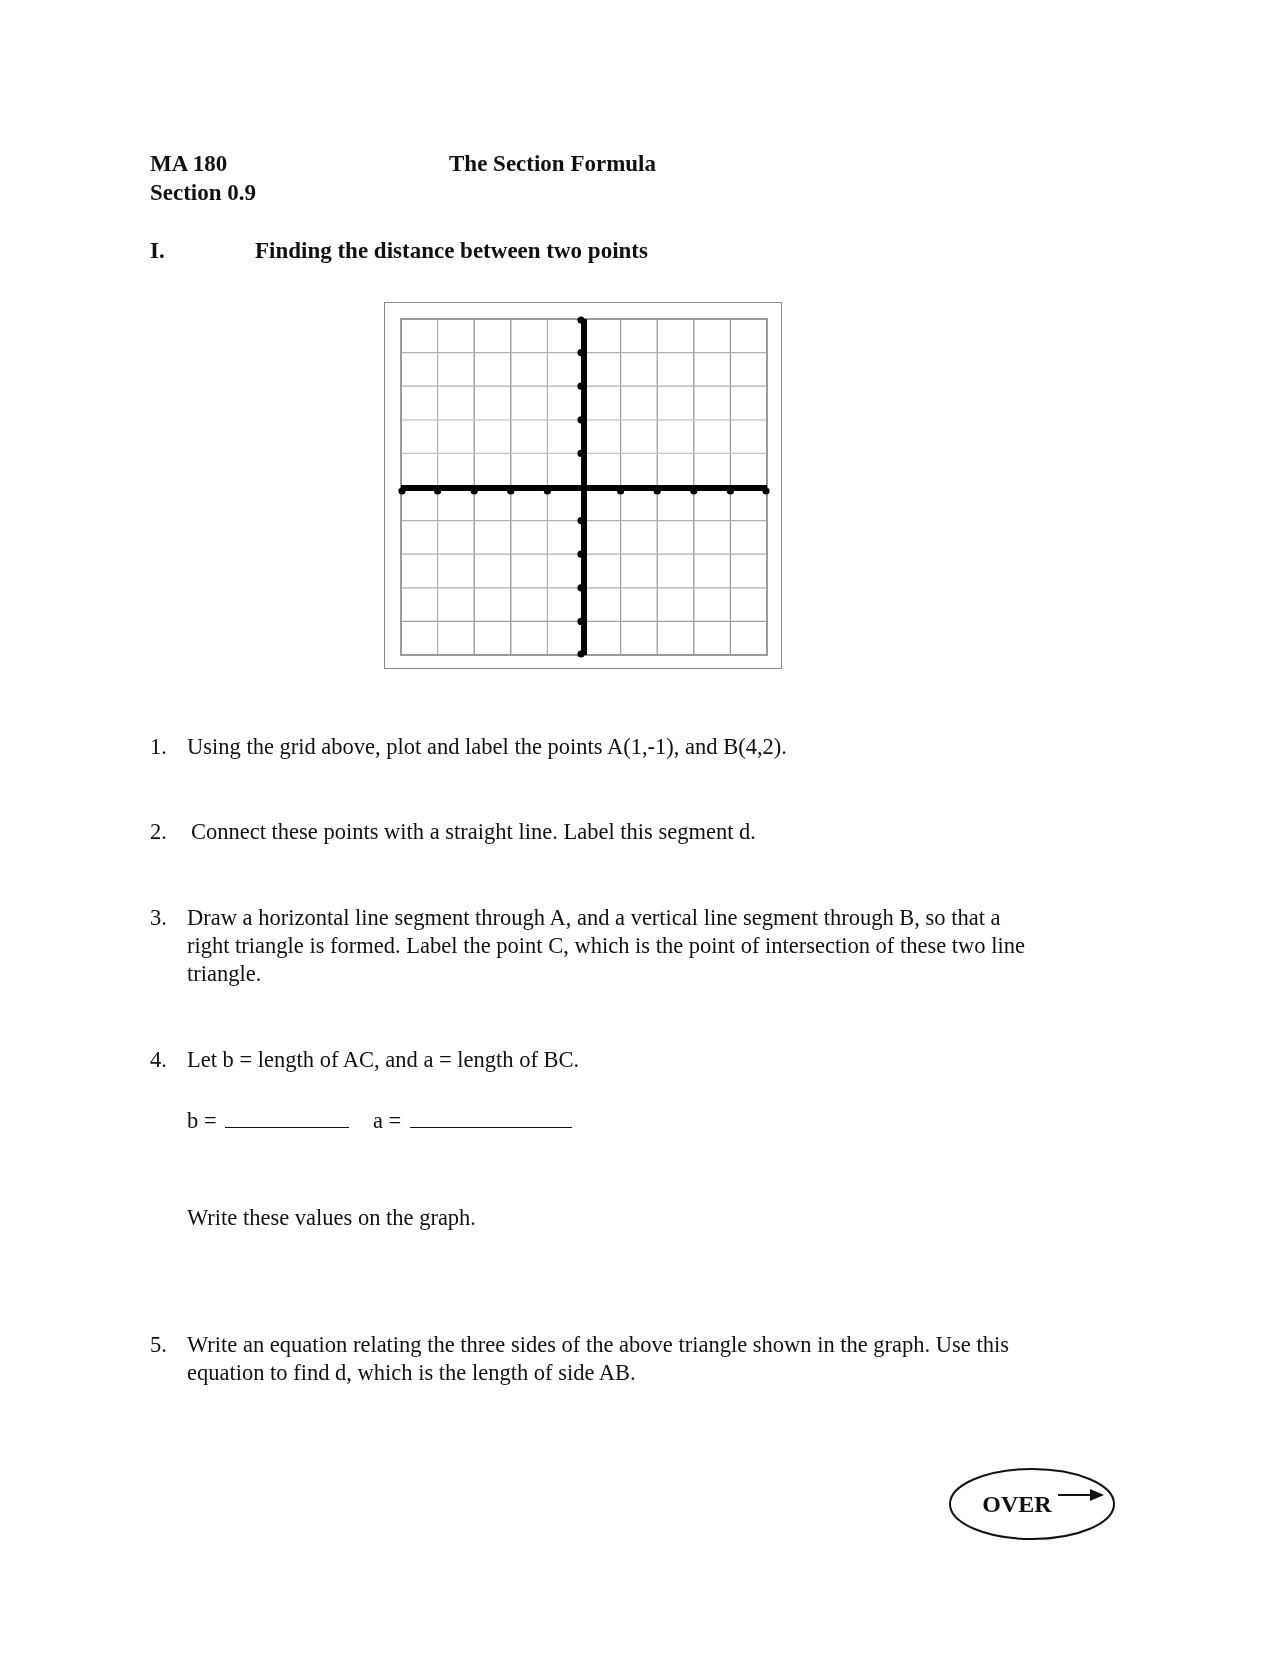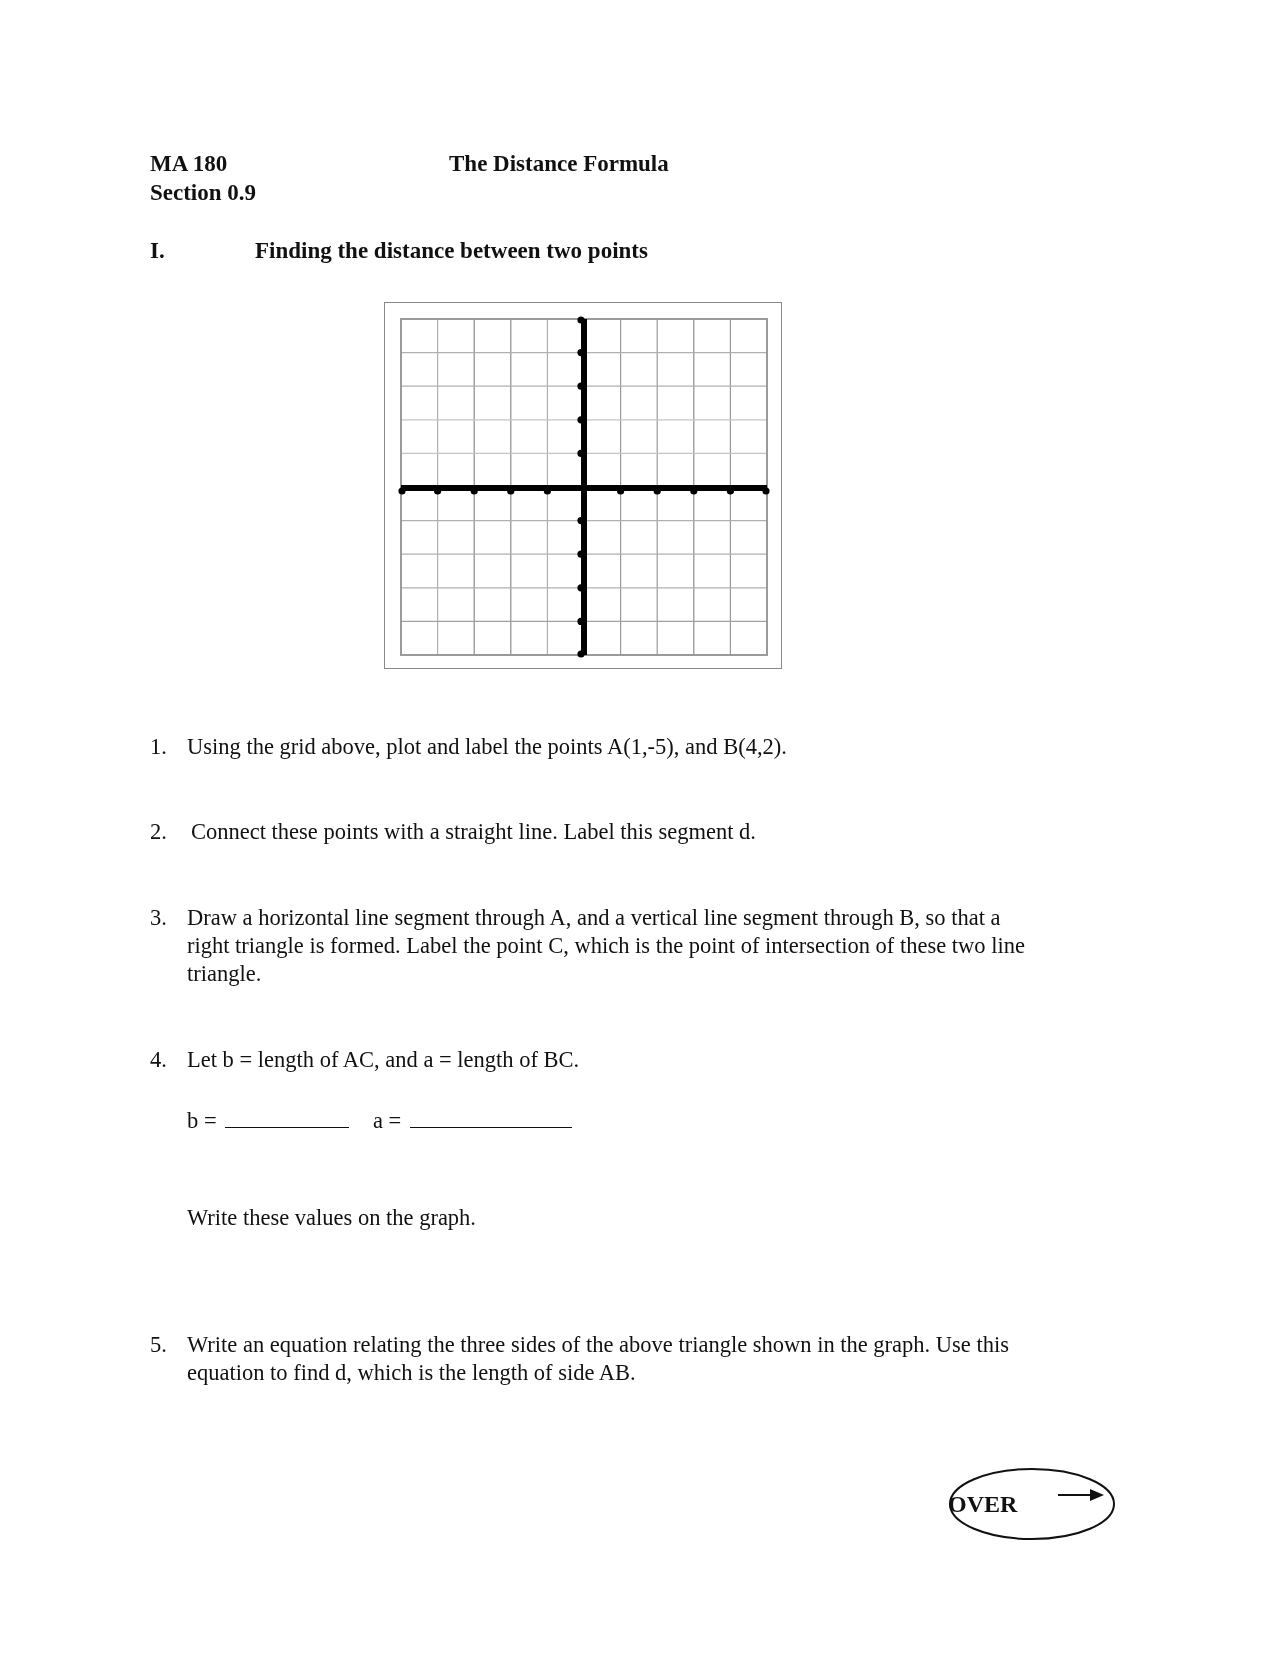--- a/index.html
+++ b/index.html
@@ -8,29 +8,29 @@
   .abs { position:absolute; white-space:nowrap; }
   .bold { font-weight:bold; }
   .hdr { font-size:23px; line-height:28px; }
   .txt { font-size:22.5px; line-height:28px; }
   .num { position:absolute; font-size:22.5px; line-height:28px; }
   .graph { position:absolute; left:384px; top:302px; width:398px; height:367px;
            border:1.5px solid #8a8a8a; box-sizing:border-box; background:#fff; }
   .graph svg { position:absolute; left:0; top:0; }
   .over { position:absolute; left:948px; top:1467px; width:168px; height:74px; }
   .over-label { position:absolute; left:0; top:0; width:100%; height:100%;
-                display:flex; align-items:center; justify-content:flex-start;
+                display:flex; align-items:center; justify-content:center;
                 font-weight:bold; font-size:24px; padding-right:30px; box-sizing:border-box; }
   .blank { display:inline-block; border-bottom:1.5px solid #111; height:22px; vertical-align:baseline; }
 </style>
 </head>
 <body>
 
 <div class="abs hdr bold" style="left:150px; top:150px;">MA 180</div>
-<div class="abs hdr bold" style="left:449px; top:150px;">The Distance Formula</div>
+<div class="abs hdr bold" style="left:449px; top:150px;">The Section Formula</div>
 <div class="abs hdr bold" style="left:150px; top:179px;">Section 0.9</div>
 
 <div class="abs hdr bold" style="left:150px; top:237px;">I.</div>
 <div class="abs hdr bold" style="left:224px; top:237px;margin-left:31px;">Finding the distance between two points</div>
 
 <div class="graph">
   <svg width="398" height="367" viewBox="0 0 398 367">
 
     <g stroke="#b0b0b0" stroke-width="1.2">
       <line x1="52.6" y1="16" x2="52.6" y2="352"></line>
@@ -75,21 +75,21 @@
       <circle cx="196" cy="217.6" r="3.6"></circle>
       <circle cx="196" cy="251.2" r="3.6"></circle>
       <circle cx="196" cy="284.8" r="3.6"></circle>
       <circle cx="196" cy="318.4" r="3.6"></circle>
       <circle cx="196" cy="351" r="3.6"></circle>
     </g>
   </svg>
 </div>
 
 <div class="num" style="left:150px; top:733px;">1.</div>
-<div class="abs txt" style="left:187px; top:733px;">Using the grid above, plot and label the points A(1,-5), and B(4,2).</div>
+<div class="abs txt" style="left:187px; top:733px;">Using the grid above, plot and label the points A(1,-1), and B(4,2).</div>
 
 <div class="num" style="left:150px; top:818px;">2.</div>
 <div class="abs txt" style="left:191px; top:818px;">Connect these points with a straight line. Label this segment d.</div>
 
 <div class="num" style="left:150px; top:904px;">3.</div>
 <div class="abs txt" style="left:187px; top:904px;text-align:right;">Draw a horizontal line segment through A, and a vertical line segment through B, so that a</div>
 <div class="abs txt" style="left:187px; top:932px;">right triangle is formed. Label the point C, which is the point of intersection of these two line</div>
 <div class="abs txt" style="left:187px; top:960px;">triangle.</div>
 
 <div class="num" style="left:150px; top:1046px;">4.</div>

